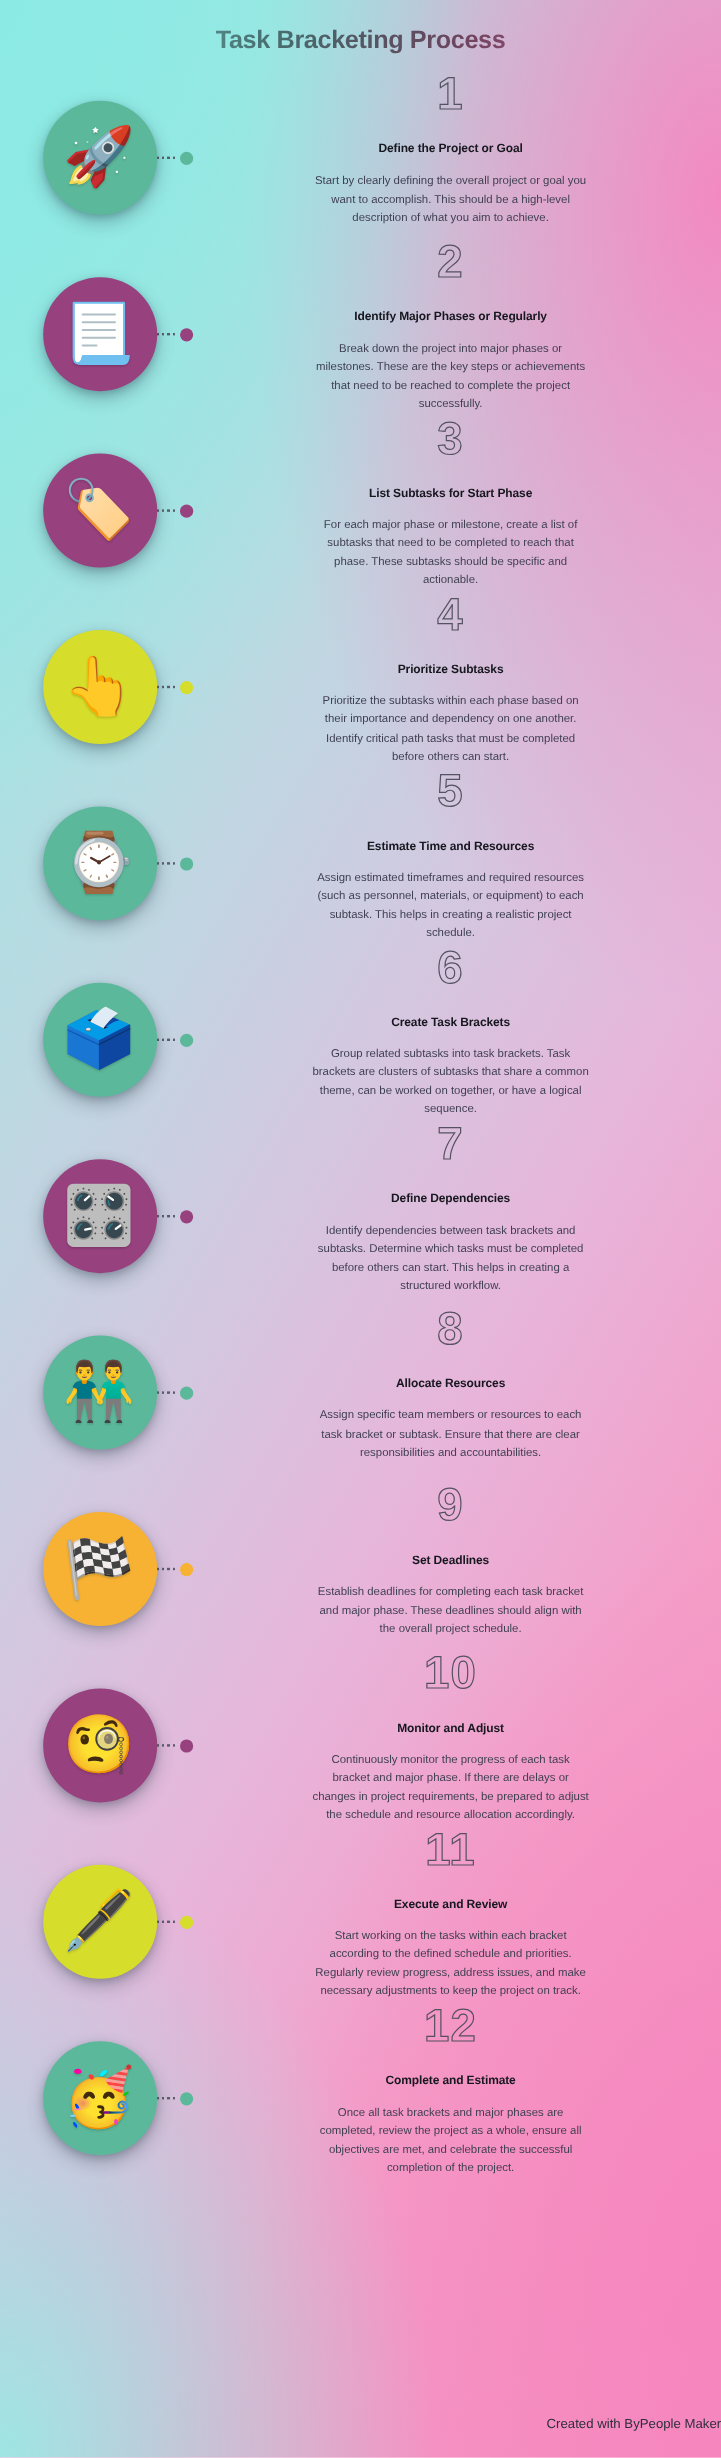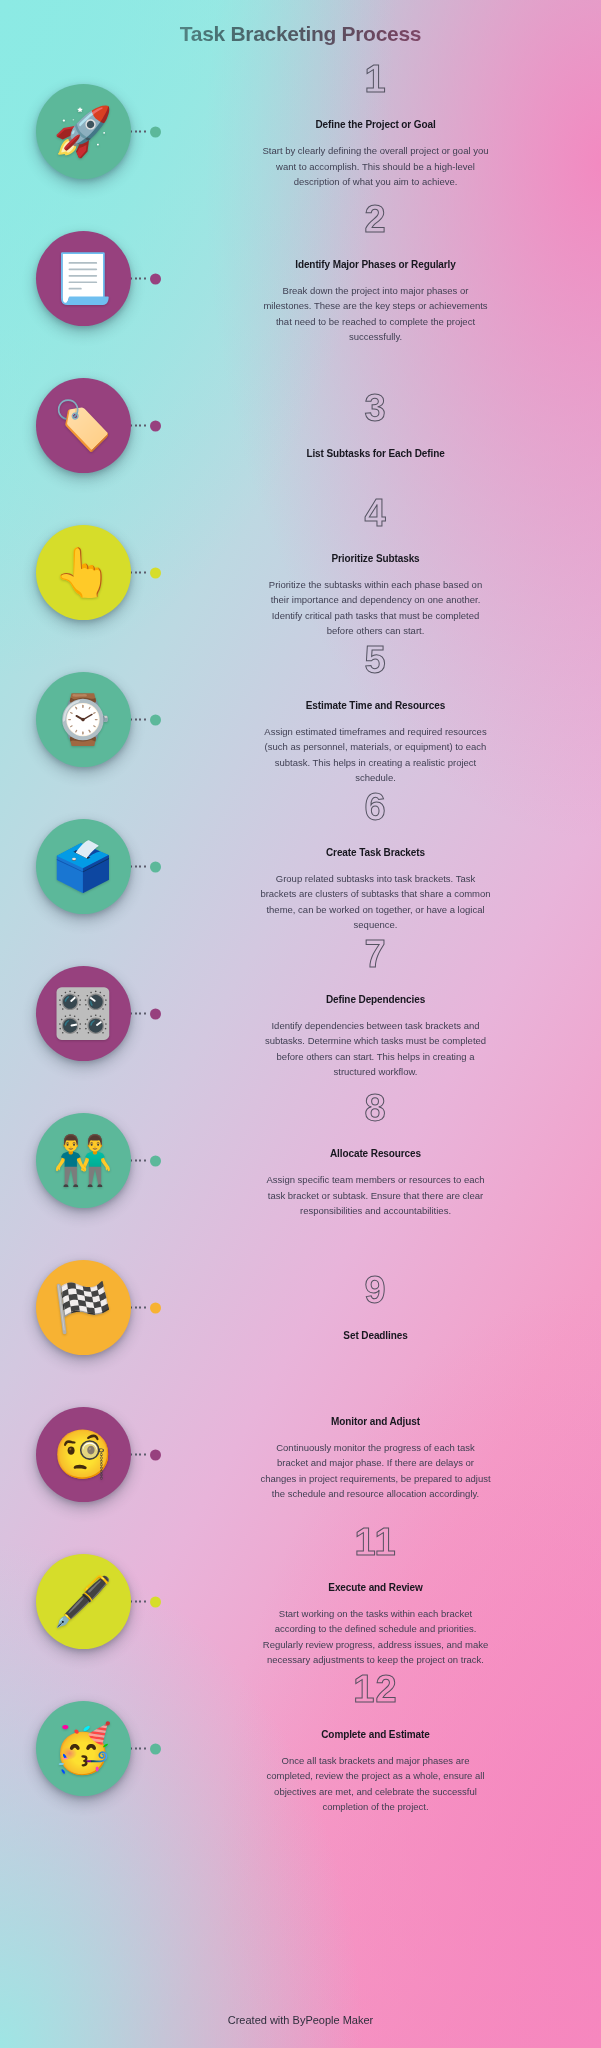--- a/index.html
+++ b/index.html
@@ -154,21 +154,21 @@
     color: #3f3f52;
     max-width: 232px;
     margin: 13px auto;
   }
 
   .footer {
     position: absolute;
     bottom: 22px;
     left: 0;
     right: 0;
-    text-align: center;
+    text-align: right;
     font-size: 11px;
     color: #2e2e3c;
   }
 </style>
 </head>
 <body>
 
 <div class="page">
   <div class="bg-wash"></div>
 
@@ -212,21 +212,22 @@
           <div class="badge" style="background: rgb(151, 65, 126);">
             <span class="glyph">🏷️</span>
           </div>
           <div class="connector">
             <span class="dashline"></span>
             <span class="dot" style="background: rgb(151, 65, 126);"></span>
           </div>
         </div>
         <div class="content">
           <div class="num">3</div>
-          <div class="step-title">List Subtasks for Each Define</div>
+          <div class="step-title">List Subtasks for Start Phase</div>
+          <div class="step-desc">For each major phase or milestone, create a list of subtasks that need to be completed to reach that phase. These subtasks should be specific and actionable.</div>
         </div>
       </div>
       <div class="step">
         <div class="badge-wrap">
           <div class="badge" style="background: rgb(214, 221, 42);">
             <span class="glyph">👆</span>
           </div>
           <div class="connector">
             <span class="dashline"></span>
             <span class="dot" style="background: rgb(214, 221, 42);"></span>
@@ -308,33 +309,35 @@
             <span class="glyph">🏁</span>
           </div>
           <div class="connector">
             <span class="dashline"></span>
             <span class="dot" style="background: rgb(247, 178, 51);"></span>
           </div>
         </div>
         <div class="content">
           <div class="num">9</div>
           <div class="step-title">Set Deadlines</div>
+          <div class="step-desc">Establish deadlines for completing each task bracket and major phase. These deadlines should align with the overall project schedule.</div>
         </div>
       </div>
       <div class="step">
         <div class="badge-wrap">
           <div class="badge" style="background: rgb(151, 65, 126);">
             <span class="glyph">🧐</span>
           </div>
           <div class="connector">
             <span class="dashline"></span>
             <span class="dot" style="background: rgb(151, 65, 126);"></span>
           </div>
         </div>
         <div class="content">
+          <div class="num">10</div>
           <div class="step-title">Monitor and Adjust</div>
           <div class="step-desc">Continuously monitor the progress of each task bracket and major phase. If there are delays or changes in project requirements, be prepared to adjust the schedule and resource allocation accordingly.</div>
         </div>
       </div>
       <div class="step">
         <div class="badge-wrap">
           <div class="badge" style="background: rgb(214, 221, 42);">
             <span class="glyph">🖋️</span>
           </div>
           <div class="connector">

